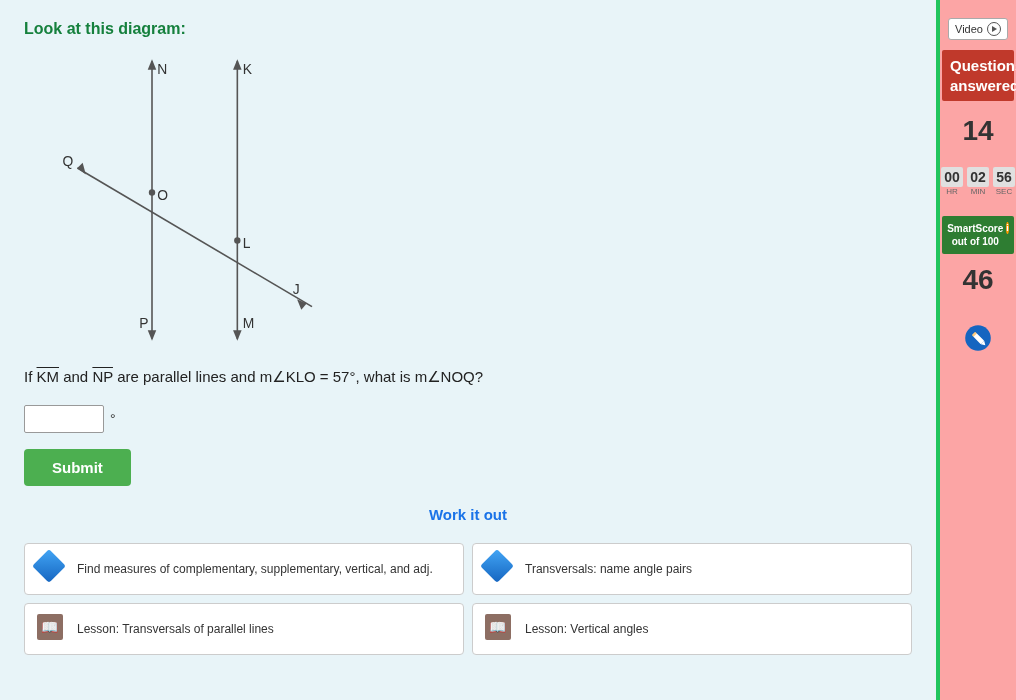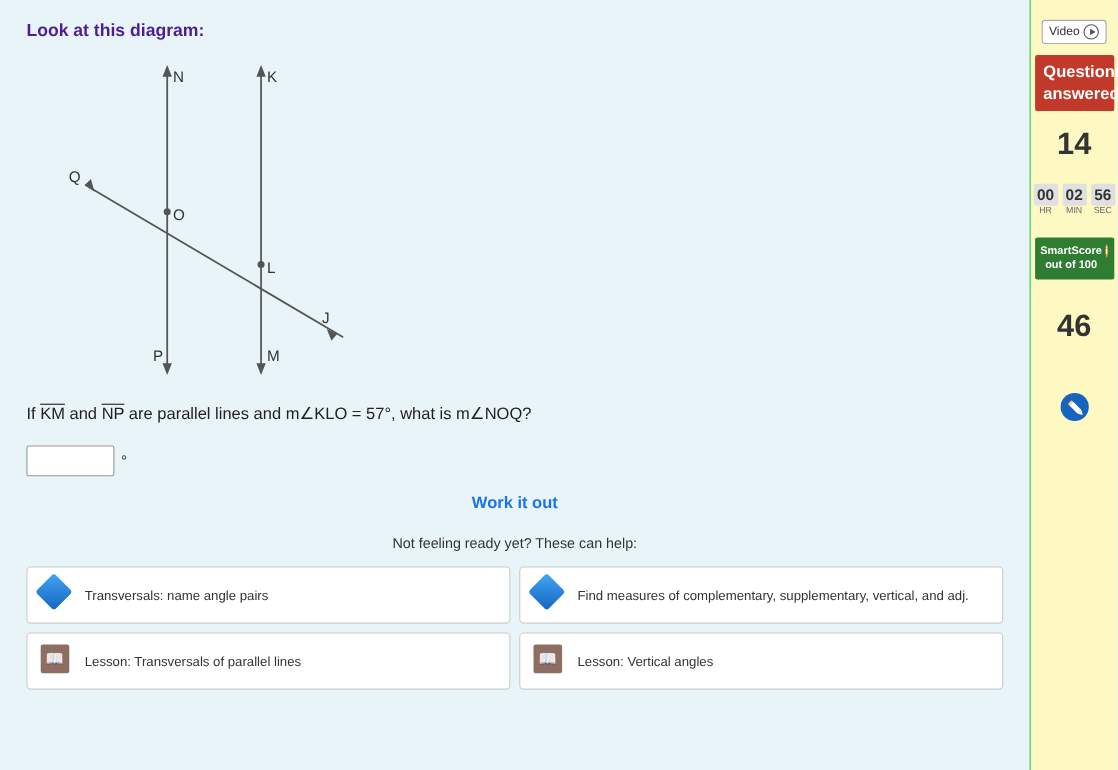--- a/index.html
+++ b/index.html
@@ -11,22 +11,22 @@
       overflow: hidden;
       display: flex;
     }
     .main-content {
       flex: 1;
       padding: 20px 24px;
       position: relative;
     }
     .sidebar {
       width: 80px;
-      background: #fef9c3;
-      border-left: 1px solid #22c55e;
+      background: #fca5a5;
+      border-left: 4px solid #22c55e;
       display: flex;
       flex-direction: column;
       align-items: center;
       padding: 10px 0;
     }
     .questions-answered-box {
       background: #c0392b;
       color: white;
       text-align: center;
       padding: 6px 8px;
@@ -106,34 +106,34 @@
       color: white;
       text-align: center;
       line-height: 12px;
       font-weight: bold;
     }
     .smart-score-value {
       font-size: 28px;
       font-weight: bold;
       color: #333;
       text-align: center;
-      margin: 20px 0;
+      margin: 4px 0;
     }
     .pencil-icon {
       margin-top: 16px;
       cursor: pointer;
     }
     .pencil-icon svg {
       width: 32px;
       height: 32px;
     }
     .page-title {
       font-size: 16px;
       font-weight: bold;
-      color: #4c1d95;
+      color: #15803d;
       margin-bottom: 12px;
     }
     .diagram-area {
       position: relative;
       width: 320px;
       height: 300px;
       margin-bottom: 16px;
     }
     .diagram-area svg {
       width: 100%;
@@ -284,38 +284,38 @@
 
   <div class="question-text">
     If <span class="overline">KM</span> and <span class="overline">NP</span> are parallel lines and m∠KLO = 57°, what is m∠NOQ?
   </div>
 
   <div class="answer-area">
     <input type="text" class="answer-input" style="">
     <span class="degree-symbol">°</span>
   </div>
 
+  <button class="submit-btn">Submit</button>
 
   <div class="work-it-out-section">
     <div class="work-it-out-title">Work it out</div>
-    <div class="work-it-out-sub">Not feeling ready yet? These can help:</div>
   </div>
 
   <div class="help-grid">
     <div class="help-item">
       <div class="help-item-icon">
         <div class="diamond-icon"></div>
       </div>
-      <span>Transversals: name angle pairs</span>
+      <span>Find measures of complementary, supplementary, vertical, and adj.</span>
     </div>
     <div class="help-item">
       <div class="help-item-icon">
         <div class="diamond-icon"></div>
       </div>
-      <span>Find measures of complementary, supplementary, vertical, and adj.</span>
+      <span>Transversals: name angle pairs</span>
     </div>
     <div class="help-item">
       <div class="help-item-icon">
         <div class="book-icon-img">📖</div>
       </div>
       <span>Lesson: Transversals of parallel lines</span>
     </div>
     <div class="help-item">
       <div class="help-item-icon">
         <div class="book-icon-img">📖</div>

